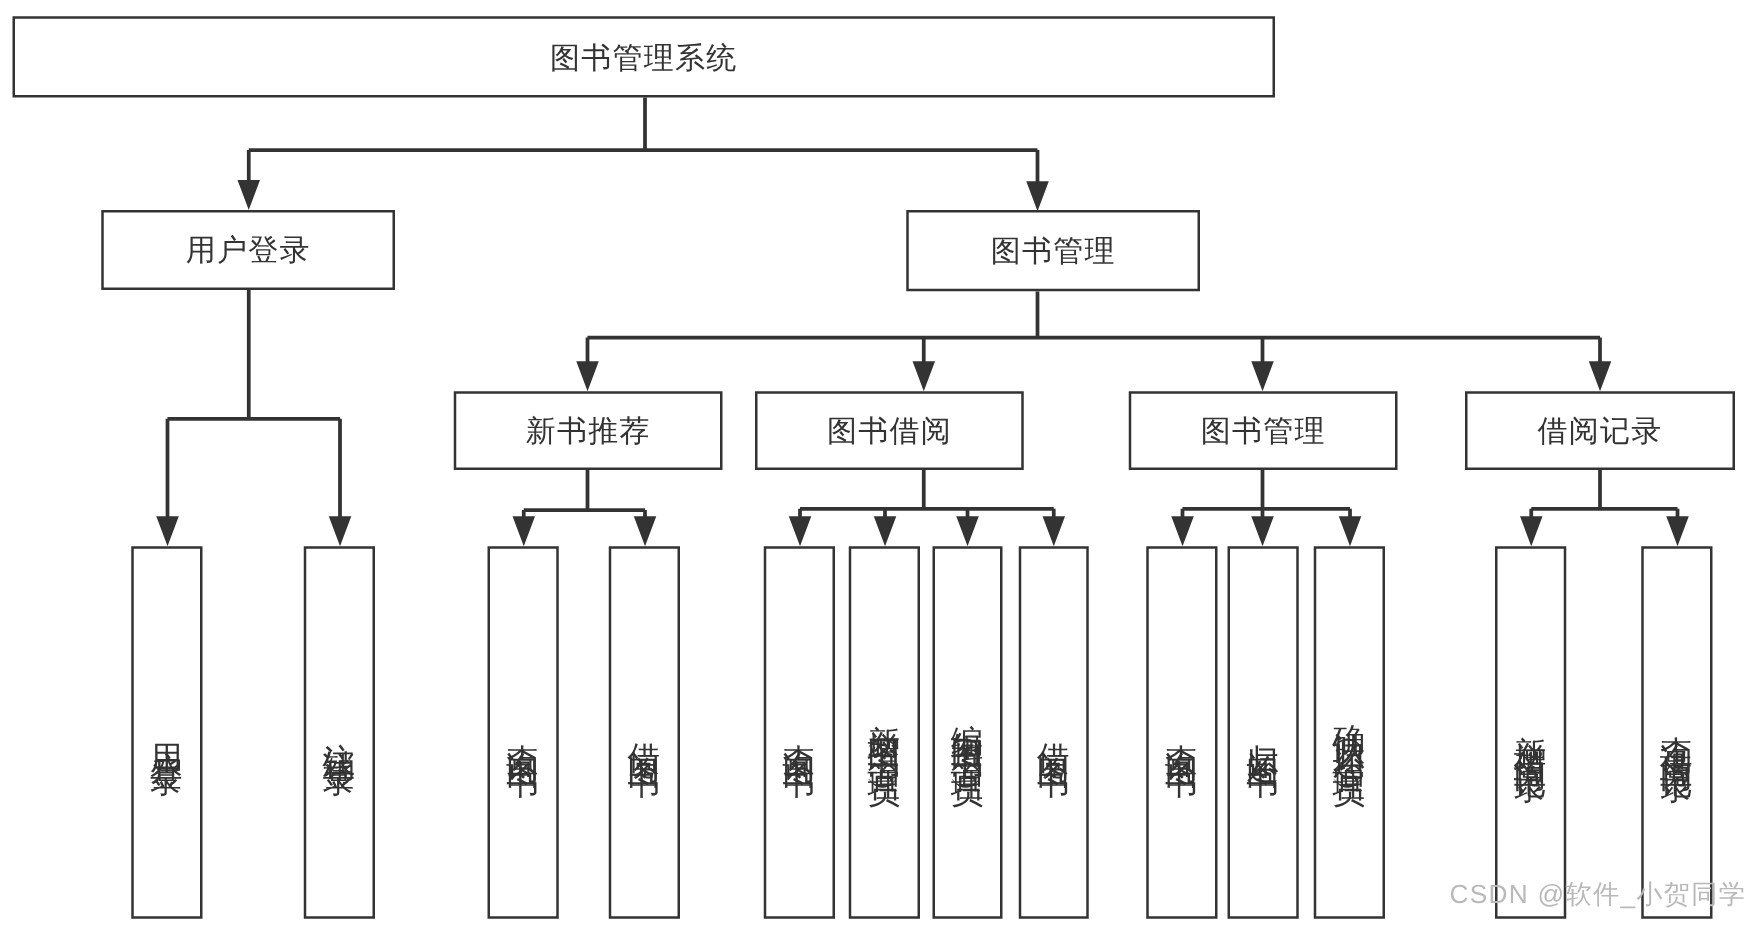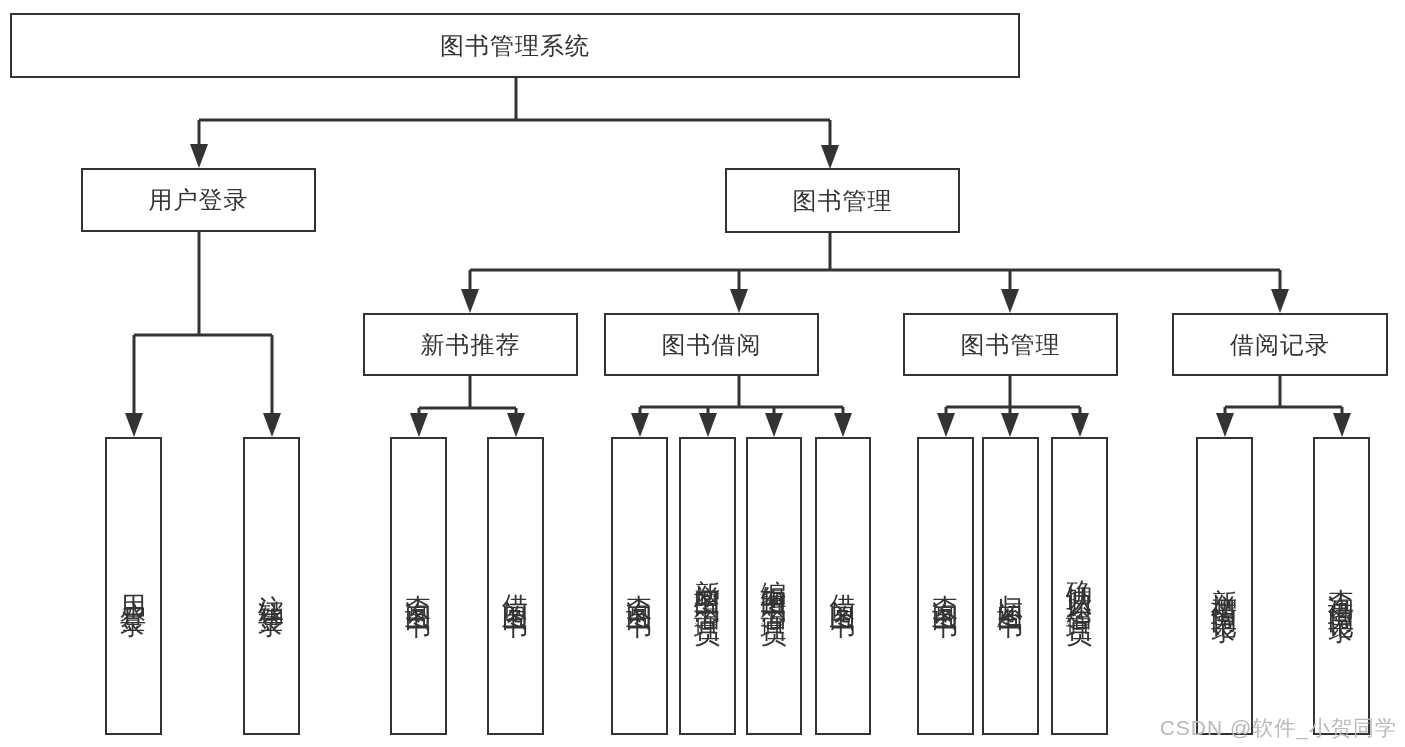--- a/index.html
+++ b/index.html
@@ -43,21 +43,21 @@
   .leaf .vtext {
     writing-mode: vertical-rl;
     text-orientation: mixed;
     letter-spacing: 6px;
     line-height: 1;
     white-space: nowrap;
   }
   .watermark {
     position: absolute;
     right: 8px;
-    bottom: 5px;
+    bottom: 18px;
     font-size: 21px;
     color: #b9b9b9;
     letter-spacing: 1px;
     white-space: nowrap;
   }
 </style>
 </head>
 <body>
 
 <div class="canvas">

